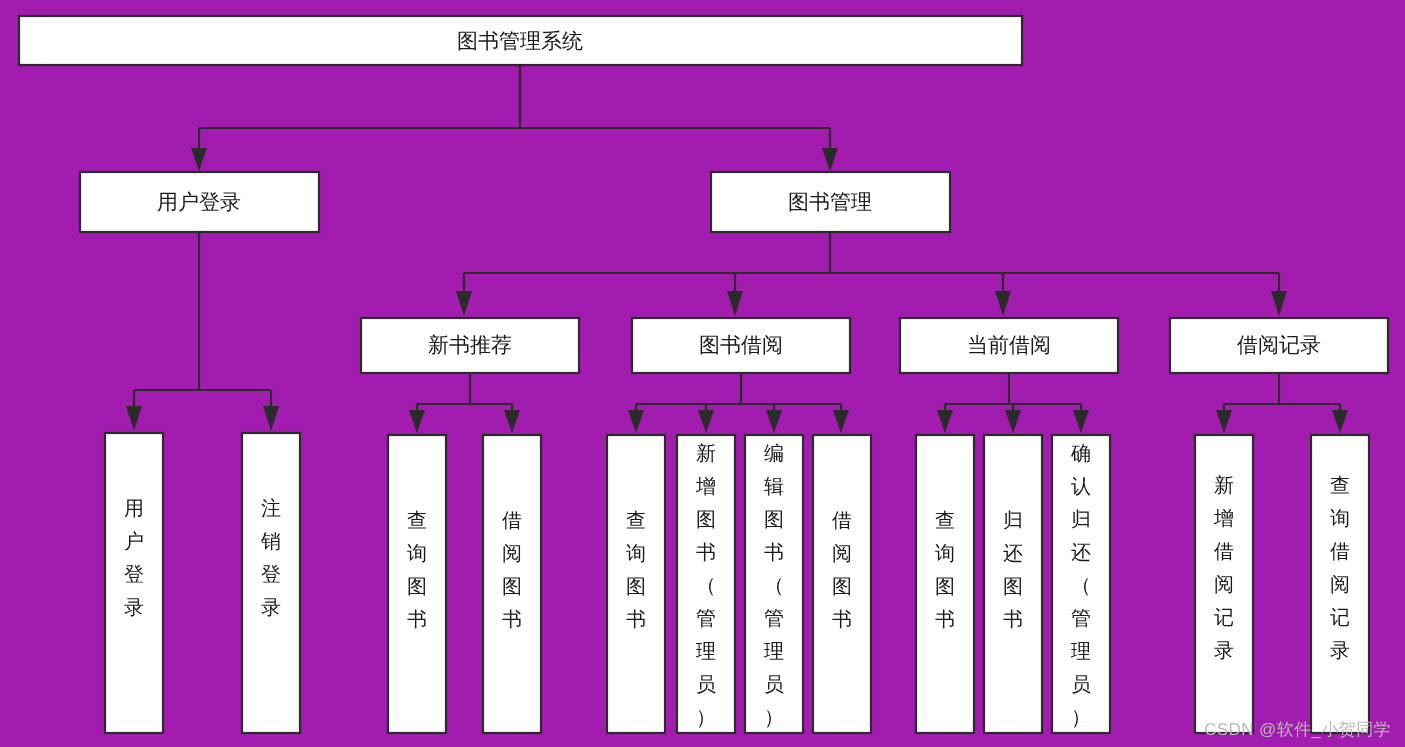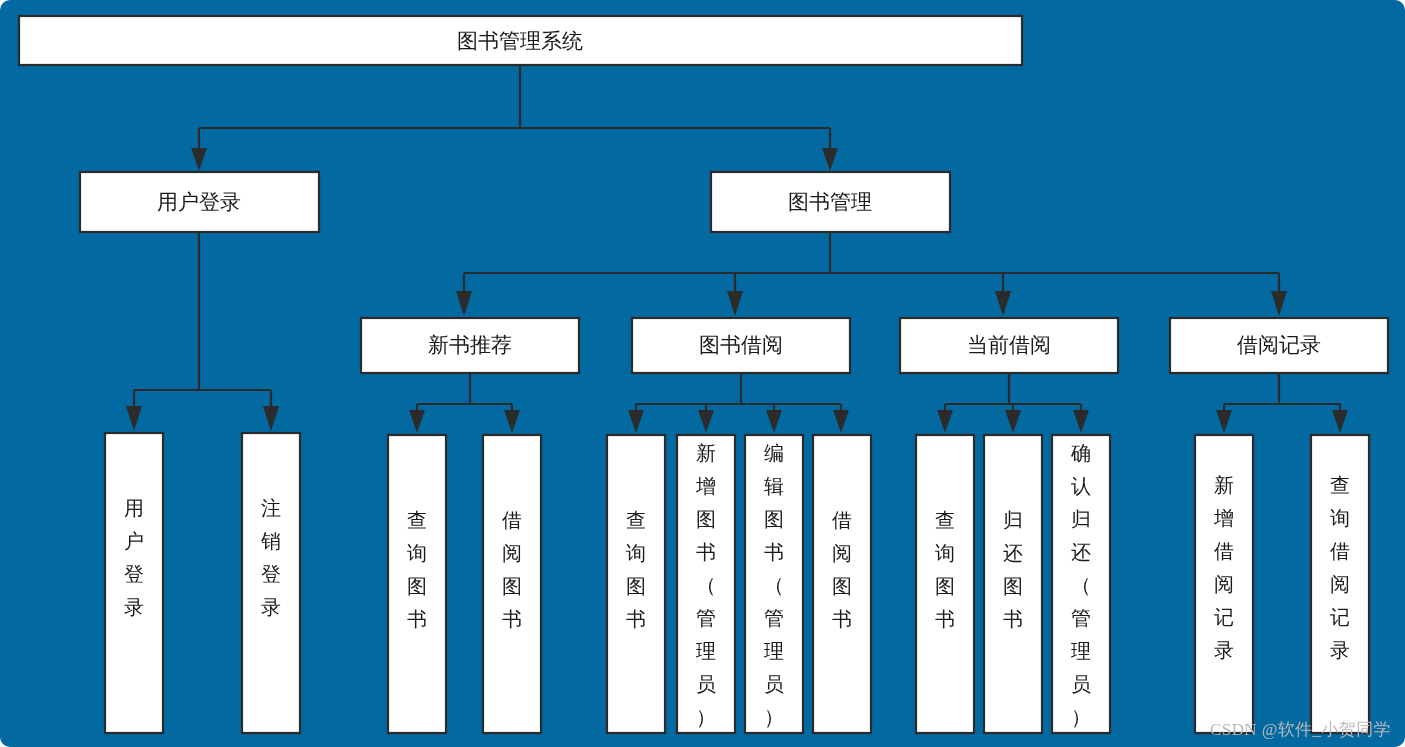--- a/index.html
+++ b/index.html
@@ -8,23 +8,22 @@
     padding: 0;
     background: #ffffff;
   }
   body {
     font-family: "Liberation Sans", "DejaVu Sans", sans-serif;
   }
   #diagram-root {
     position: relative;
     width: 1405px;
     height: 747px;
-    background: #0369a1;
+    background: #a21caf;
     overflow: hidden;
-    border-radius: 10px;
   }
   svg.diagram-canvas {
     position: absolute;
     top: 0;
     left: 0;
     width: 1405px;
     height: 747px;
     display: block;
   }
   .node-box {
@@ -52,21 +51,21 @@
     font-size: 21px;
   }
   .label-v {
     font-size: 20px;
     text-anchor: middle;
   }
   .watermark {
     position: absolute;
     right: 14px;
     bottom: 6px;
-    font-family: Liberation Serif, serif;
+    font-family: Liberation Sans, sans-serif;
     font-size: 17px;
     color: #b9b9b9;
     letter-spacing: 0.4px;
     white-space: nowrap;
     user-select: none;
   }
 </style>
 </head>
 <body>
 

